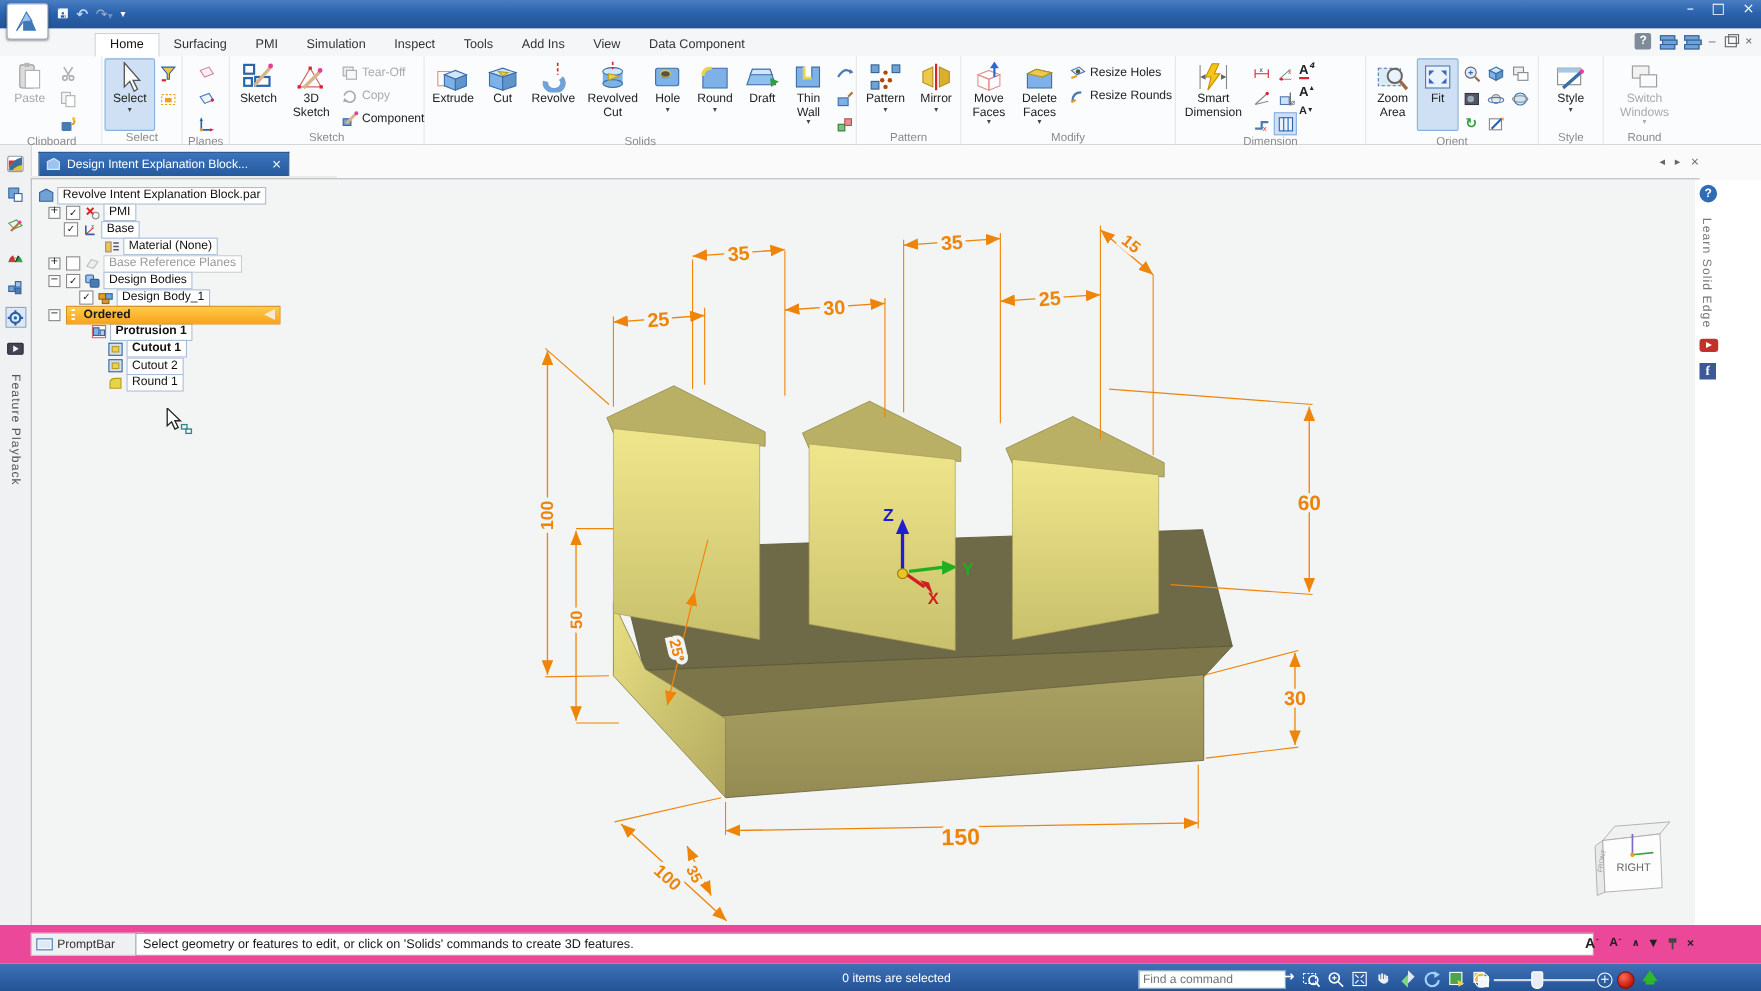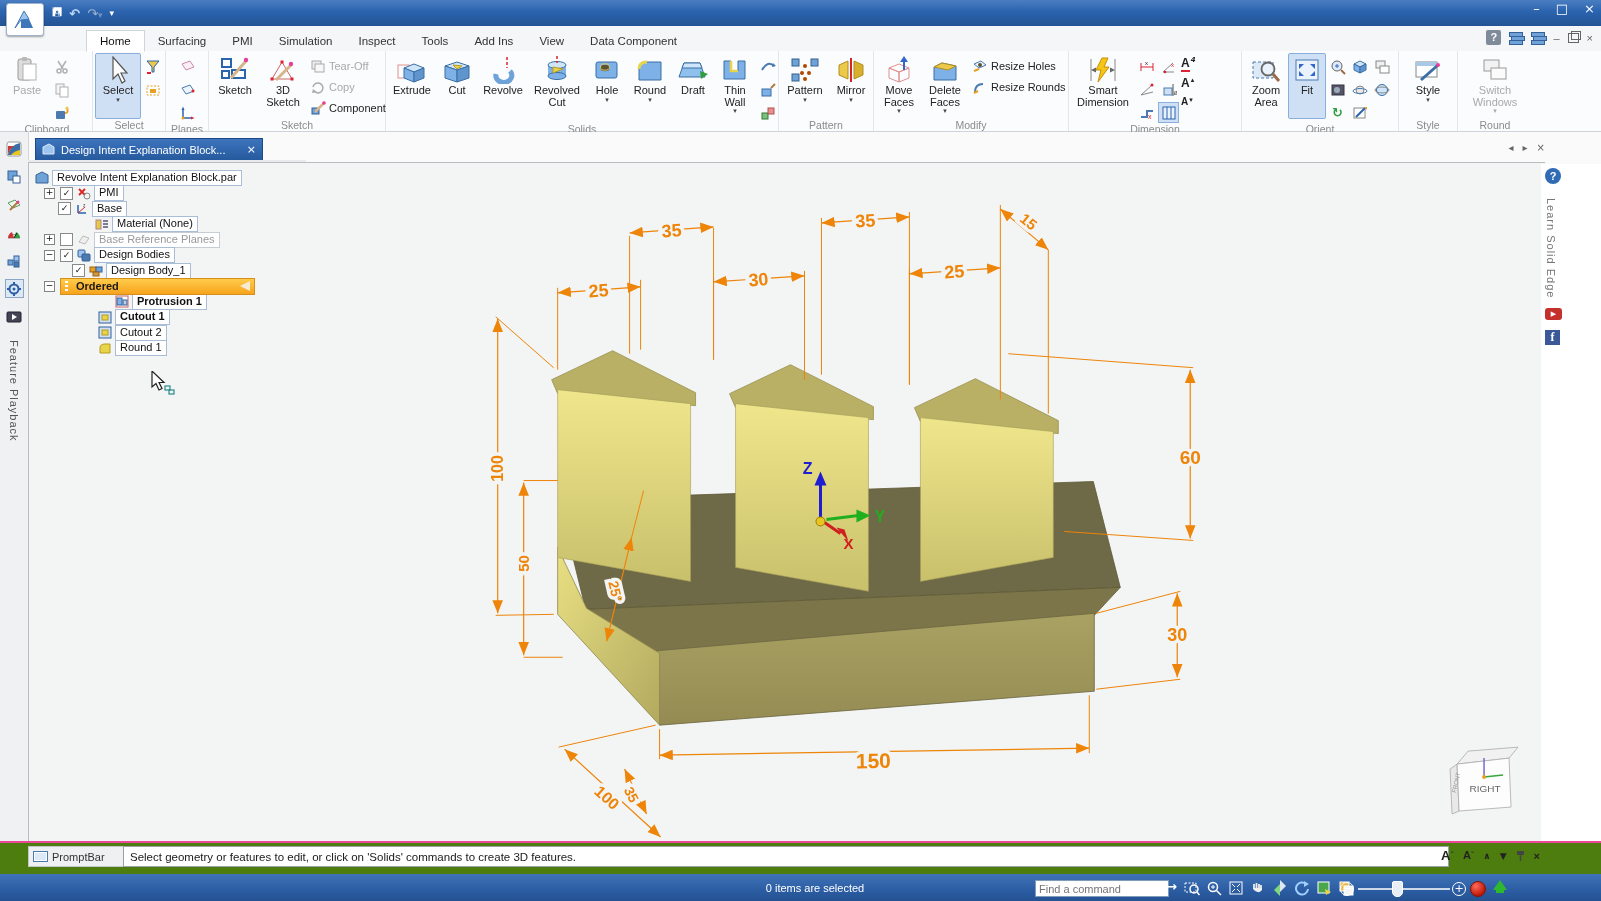--- a/index.html
+++ b/index.html
@@ -96,21 +96,21 @@
   .ordbar{width:178px;height:15px;background:linear-gradient(#ffcb4a,#f7a41d);border:1px solid #d78f1c;
           display:flex;align-items:center;font-weight:bold;color:#1a1a1a;position:relative;padding-left:15px}
   .ordbar::before{content:"";position:absolute;left:4px;top:2px;width:3px;height:10px;
           background:repeating-linear-gradient(#fff 0 2px,transparent 2px 4px)}
   .ordbar::after{content:"";position:absolute;right:4px;top:2px;border-right:10px solid #f7ead2;
           border-top:5px solid transparent;border-bottom:5px solid transparent}
 
   #cursor{position:absolute;left:150px;top:239px;z-index:5}
 
   
-  #promptbar{height:31px;background:#4d7c0f;border-top:2px solid #ec4899;position:relative}
+  #promptbar{height:31px;background:#ec4899;border-top:4px solid #ec4899;position:relative}
   .pb-left{position:absolute;left:28px;top:3px;width:93px;height:19px;background:#eef0f2;border:1px solid #c2c6cb;
            display:flex;align-items:center;gap:4px;padding:0 4px;font-size:11px;color:#333}
   .kbico{width:13px;height:9px;border:1px solid #4a7ab0;background:#dce9f7;
          box-shadow:inset 0 0 0 1px #fff;flex:none}
   .pb-msg{position:absolute;left:123px;top:3px;width:1312px;height:19px;background:#fff;border:1px solid #9aa0a6;
           display:flex;align-items:center;padding:0 6px;font-size:11.5px;color:#1a1a1a}
   .pb-icons{position:absolute;left:1441px;top:6px;display:flex;gap:9px;align-items:center;color:#222}
   .pbA{font-weight:bold;font-size:13px;line-height:13px}
   .pbA small{font-size:7px;vertical-align:top;font-family:"DejaVu Sans"}
   .chev{font-family:"DejaVu Sans";font-size:9px;font-weight:bold}
@@ -920,21 +920,21 @@
           <rect x="4" y="8" width="6" height="4" fill="#c94" stroke="#a06010"></rect>
         </svg>
       <span class="tbox">Design Body_1</span>
     </div>
     <div class="trow" style="margin-left:9px">
       <span class="exp">−</span>
       <span class="ordbar">
         <span>Ordered</span>
       </span>
     </div>
-    <div class="trow" style="margin-left:80px">
+    <div class="trow" style="margin-left:48px">
       <svg class="ti" viewBox="0 0 14 13">
         <rect x="1" y="1" width="12" height="11" fill="#fff" stroke="#c66"></rect>
           <rect x="2" y="3" width="5" height="7" fill="#7db1e8" stroke="#35609a"></rect>
           <rect x="8" y="5" width="4" height="5" fill="#b9cde4" stroke="#35609a"></rect>
         </svg>
       <span class="tbox" style="font-weight:bold">Protrusion 1</span>
     </div>
     <div class="trow" style="margin-left:63px">
       <svg class="ti" viewBox="0 0 14 13">
         <rect x="1" y="1" width="12" height="11" fill="#cfe0f5" stroke="#35609a"></rect>

